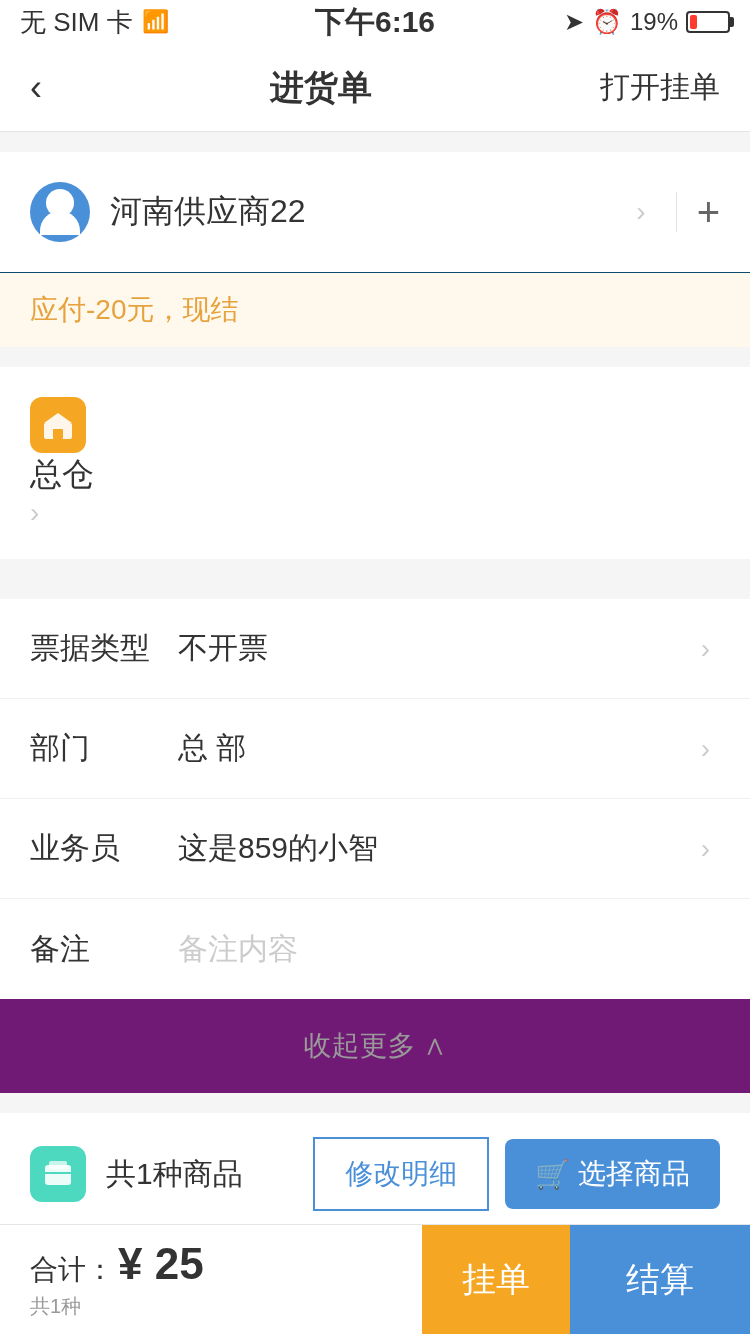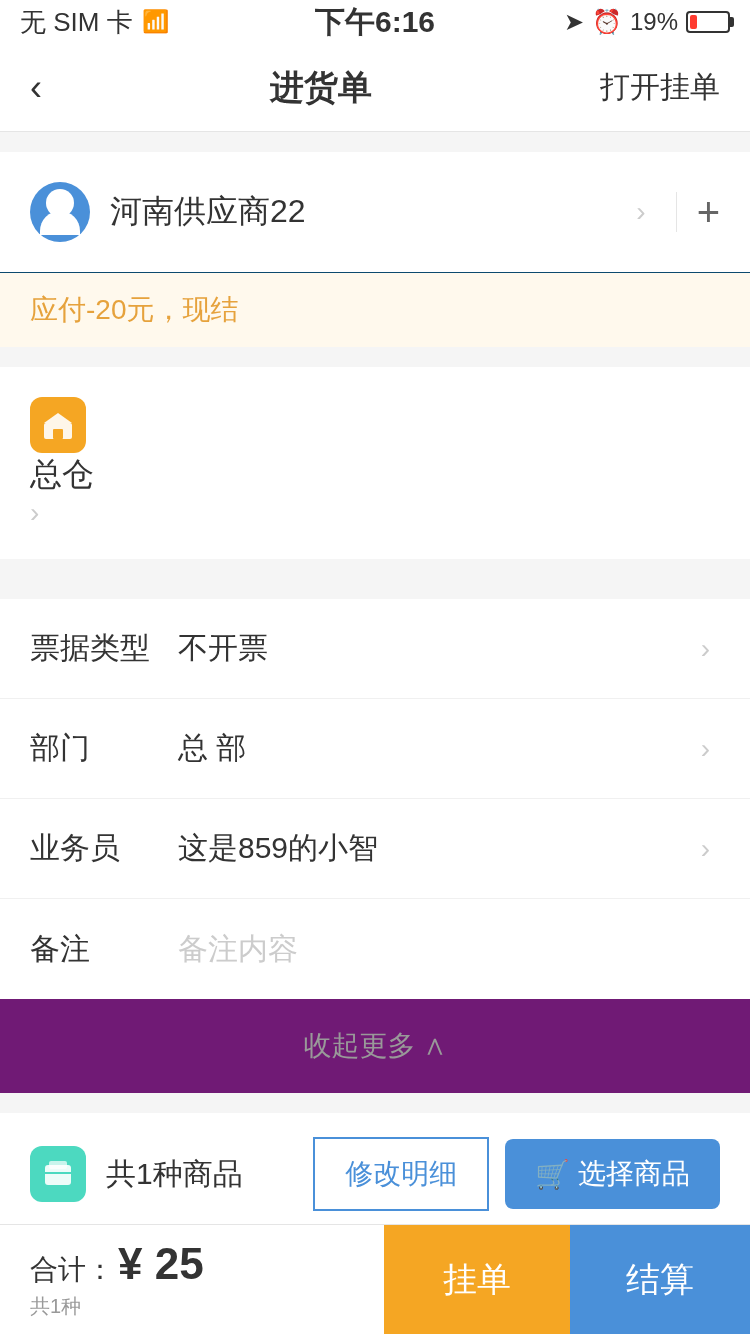--- a/index.html
+++ b/index.html
@@ -350,21 +350,21 @@
       font-size: 44px;
       font-weight: 600;
       color: #333;
     }
     .total-count {
       font-size: 20px;
       color: #999;
       margin-top: 4px;
     }
     .btn-hang {
-      width: 186px;
+      width: 148px;
       height: 110px;
       background: #f5a623;
       color: #fff;
       border: none;
       font-size: 34px;
       font-weight: 500;
       cursor: pointer;
     }
     .btn-checkout {
       width: 180px;

